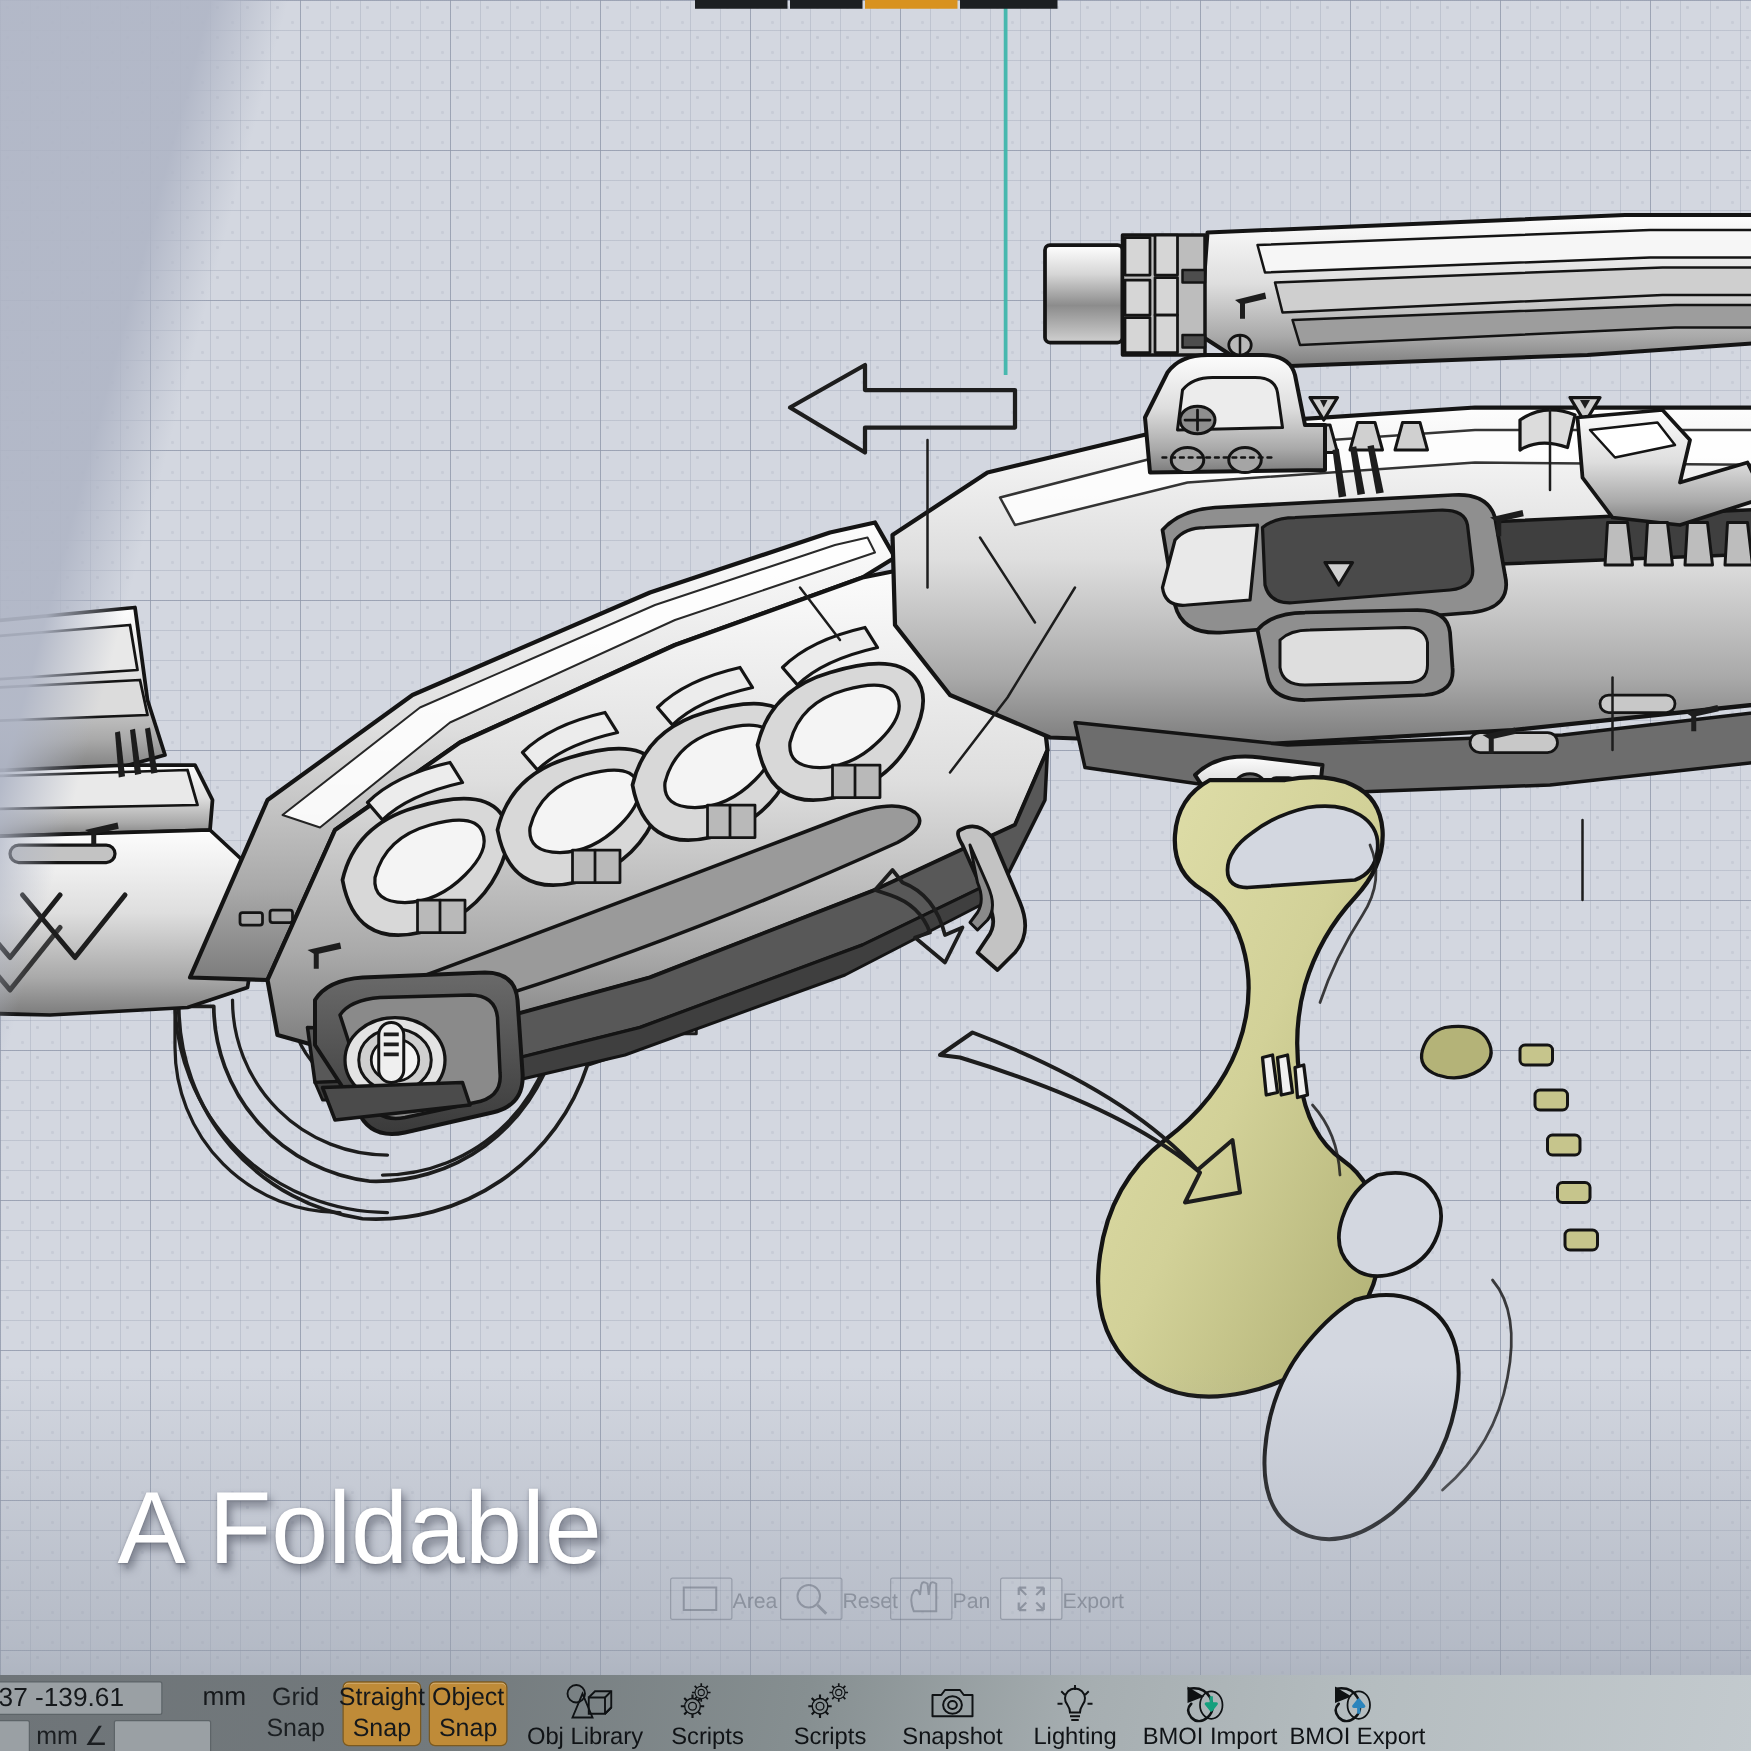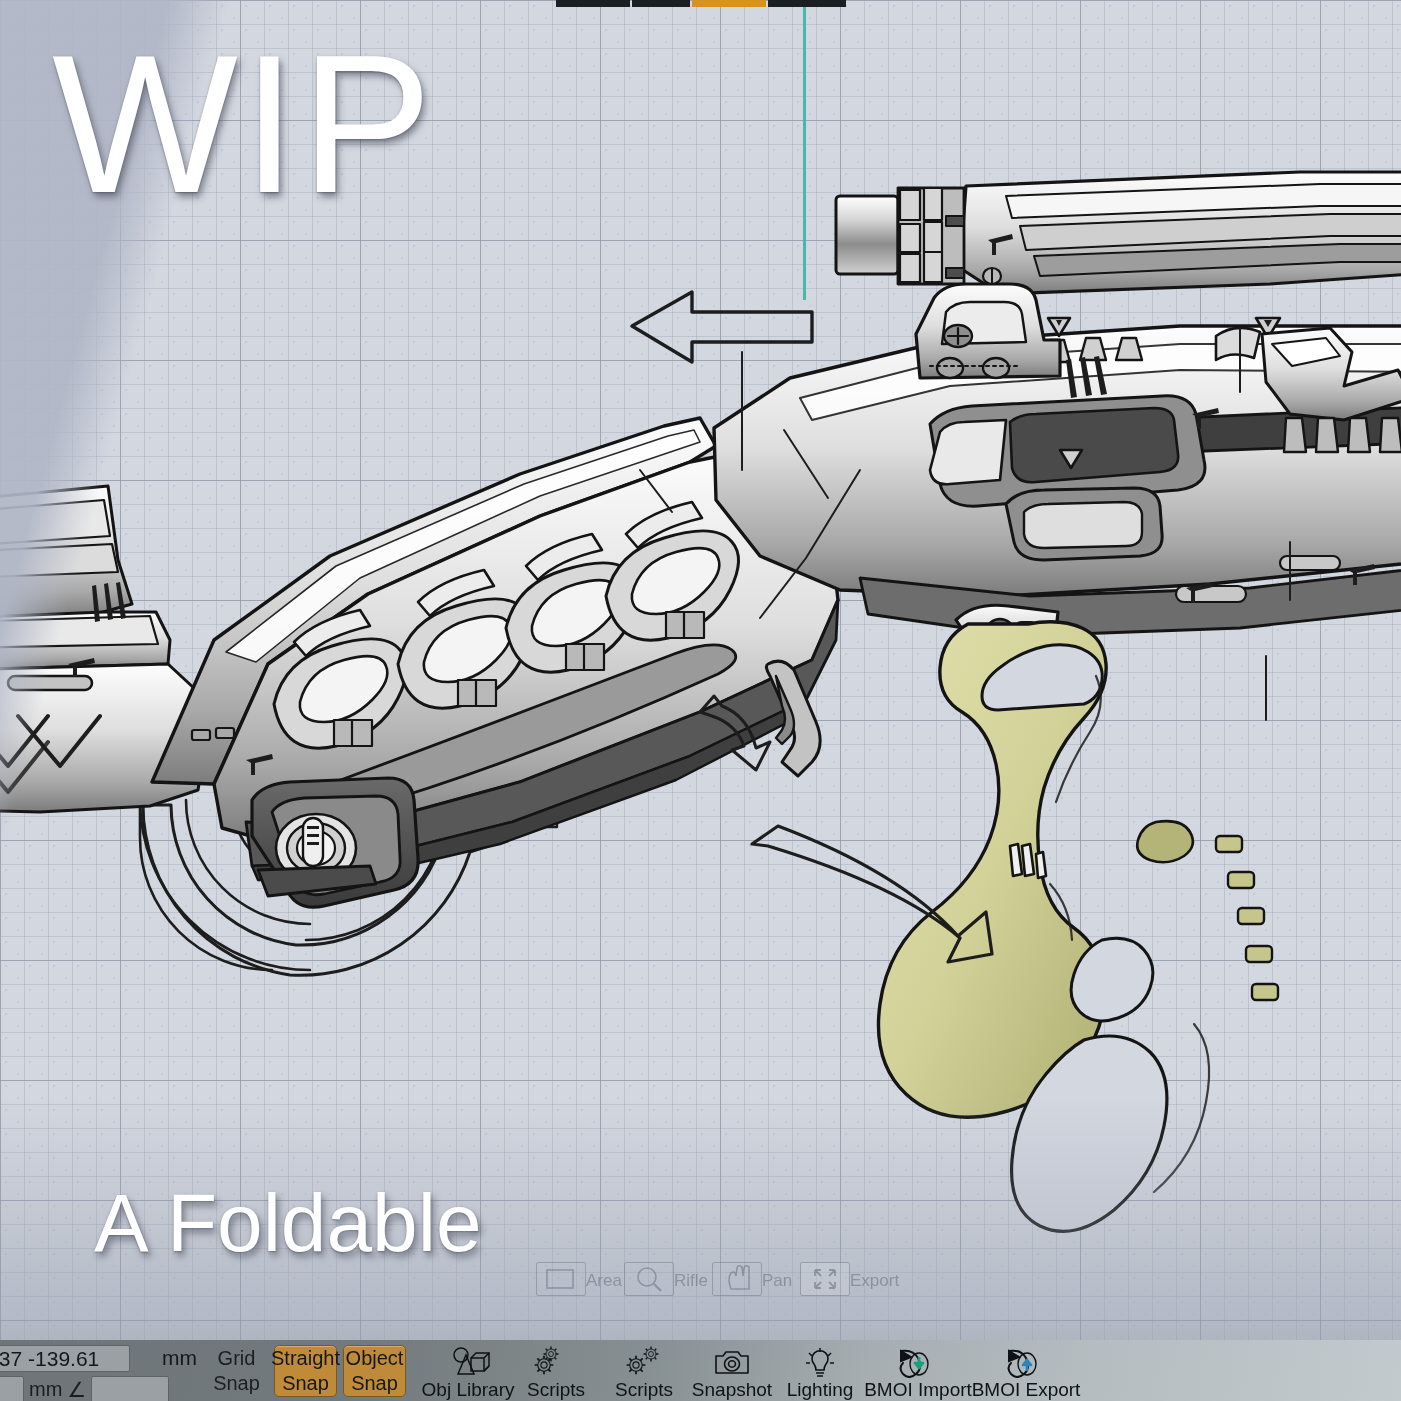--- a/index.html
+++ b/index.html
@@ -81,21 +81,21 @@
   .f-ang{width:78px;}
 
   .mm-label{display:flex;align-items:flex-start;padding-top:6px;font-size:21px;color:#15181b;}
 
   .snapgrp{display:flex;align-items:center;gap:6px;padding:0 6px 0 8px;}
   .snapbtn{width:63px;height:52px;display:flex;flex-direction:column;align-items:center;justify-content:center;
      font-size:20px;color:#15181b;line-height:25px;border-radius:5px;}
   .snapbtn.plain{color:#1b1f22;}
   .snapbtn.on{background:#bf8b38;border:1px solid #7c5a1f;box-shadow:inset 0 1px 0 rgba(255,255,255,.30);}
 
-  .tools{display:flex;align-items:center;gap:8px;padding-left:16px;}
+  .tools{display:flex;align-items:center;gap:18px;padding-left:16px;}
   .tool{width:80px;display:flex;flex-direction:column;align-items:center;justify-content:flex-end;height:58px;}
   .tool .ti{height:33px;display:flex;align-items:center;justify-content:center;}
   .tool .tl{font-size:19px;color:#101316;line-height:20px;margin-top:1px;white-space:nowrap;}
   .tool.wide{width:100px;}
 </style>
 </head>
 <body>
 
 <div id="app">
 
@@ -419,21 +419,21 @@
         </div>
         <div class="vt-lb">Area</div>
       </div>
       <div class="vt">
         <div class="vt-ico">
           <svg width="48" height="32" viewBox="0 0 48 32">
               <circle cx="22" cy="14" r="9" fill="none" stroke="#5b6270" stroke-width="1.6"></circle>
               <path d="M29 21 L 36 28" stroke="#5b6270" stroke-width="2.4" fill="none"></path>
             </svg>
         </div>
-        <div class="vt-lb">Rifle</div>
+        <div class="vt-lb">Reset</div>
       </div>
       <div class="vt">
         <div class="vt-ico">
           <svg width="48" height="32" viewBox="0 0 48 32">
               <path d="M18 26 q-4 -10 0 -16 q4 -3 5 3 l1 -8 q1 -4 5 -1 l1 9 l1 -8 q1 -4 5 -1 l0 22 z" fill="none" stroke="#5b6270" stroke-width="1.6"></path>
             </svg>
         </div>
         <div class="vt-lb">Pan</div>
       </div>
       <div class="vt sel">
@@ -442,21 +442,20 @@
             <path d="M20 13 L14 7 M14 7 h6 M14 7 v6"></path>
               <path d="M28 13 L34 7 M34 7 h-6 M34 7 v6"></path>
             <path d="M20 19 L14 25 M14 25 h6 M14 25 v-6"></path>
               <path d="M28 19 L34 25 M34 25 h-6 M34 25 v-6"></path>
           </svg>
         </div>
         <div class="vt-lb">Export</div>
       </div>
     </div>
 
-    <div class="cap" id="cap-wip">WIP</div>
     <div class="cap" id="cap-sub1">A Foldable</div>
   </div>
 
   <div id="bottombar">
 
     <div class="coords">
       <div class="field row1">.37  -139.61</div>
       <div class="row2">
         <div class="field f-small"></div>
         <span class="unit">mm</span>

